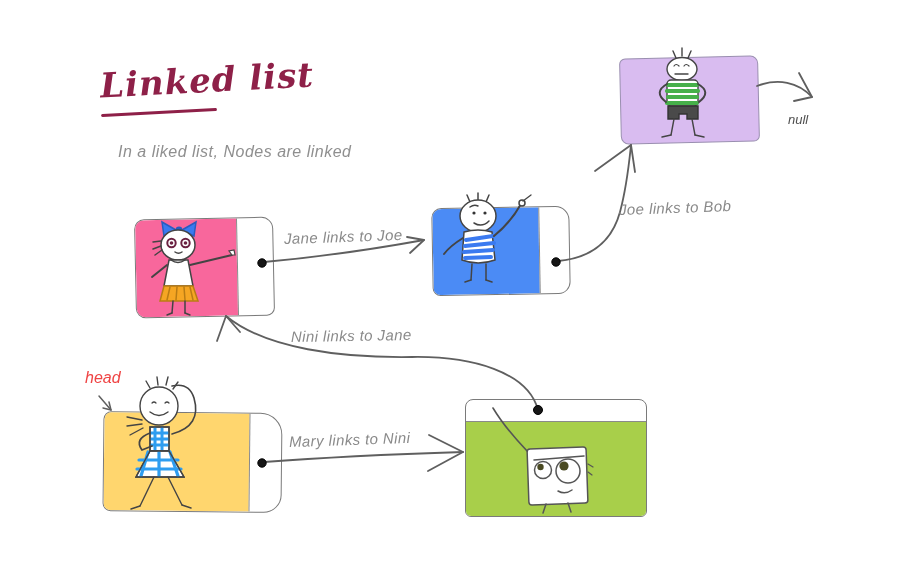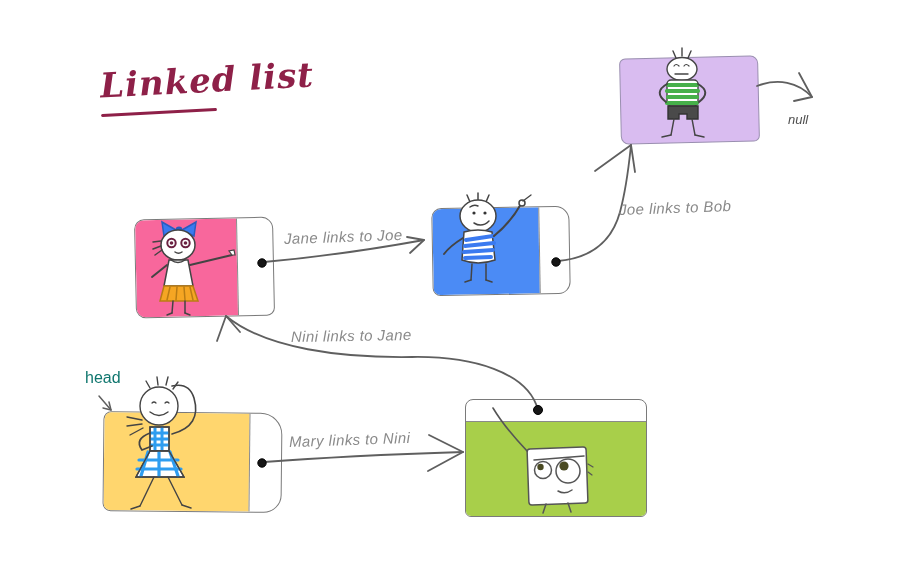--- a/index.html
+++ b/index.html
@@ -23,21 +23,21 @@
     letter-spacing:.5px;z-index:6;
   }
   .edge-label{
     font-size:15px;font-style:italic;color:#8a8a8a;letter-spacing:.4px;z-index:6;
     white-space:nowrap;
   }
   #label-jane-joe{left:284px;top:228px;transform:rotate(-2deg);}
   #label-joe-bob{left:619px;top:199px;transform:rotate(-2deg);}
   #label-nini-jane{left:291px;top:327px;transform:rotate(-1deg);}
   #label-mary-nini{left:289px;top:431px;transform:rotate(-2deg);}
-  #label-head{left:85px;top:369px;font-size:16px;color:#0f766e;z-index:6;}
+  #label-head{left:85px;top:369px;font-size:16px;font-style:italic;color:#ef4444;z-index:6;}
   #label-null{left:788px;top:112px;font-size:13px;font-style:italic;color:#4f4f4f;z-index:6;}
   
   .node{border:1.6px solid #7a7a7a;background:#fff;z-index:2;overflow:hidden;}
   .node .fill{position:absolute;top:0;bottom:0;left:0;}
   .node .tabline{position:absolute;top:0;bottom:0;width:1.4px;background:#8a8a8a;}
   #node-jane{left:135px;top:218px;width:137px;height:97px;border-radius:10px 12px 8px 10px;transform:rotate(-1.2deg);}
   #node-jane .fill{width:101px;background:#f8679c;}
   #node-jane .tabline{left:101px;}
   #node-joe{left:432px;top:207px;width:136px;height:86px;border-radius:10px 14px 12px 8px;transform:rotate(-1deg);}
   #node-joe .fill{width:106px;background:#4b8bf5;}
@@ -53,20 +53,21 @@
   .char{z-index:4;pointer-events:none;}
   #overlay{left:0;top:0;z-index:5;pointer-events:none;}
 </style>
 </head>
 <body>
 
 <div id="canvas">
 
   <div class="abs" id="title">Linked list</div>
   <div class="abs" id="title-underline"></div>
+  <div class="abs" id="subtitle">In a liked list, Nodes are linked</div>
 
   <div class="abs node" id="node-jane">
     <div class="fill"></div>
     <div class="tabline"></div>
   </div>
   <div class="abs node" id="node-joe">
     <div class="fill"></div>
     <div class="tabline"></div>
   </div>
   <div class="abs node" id="node-bob"></div>

